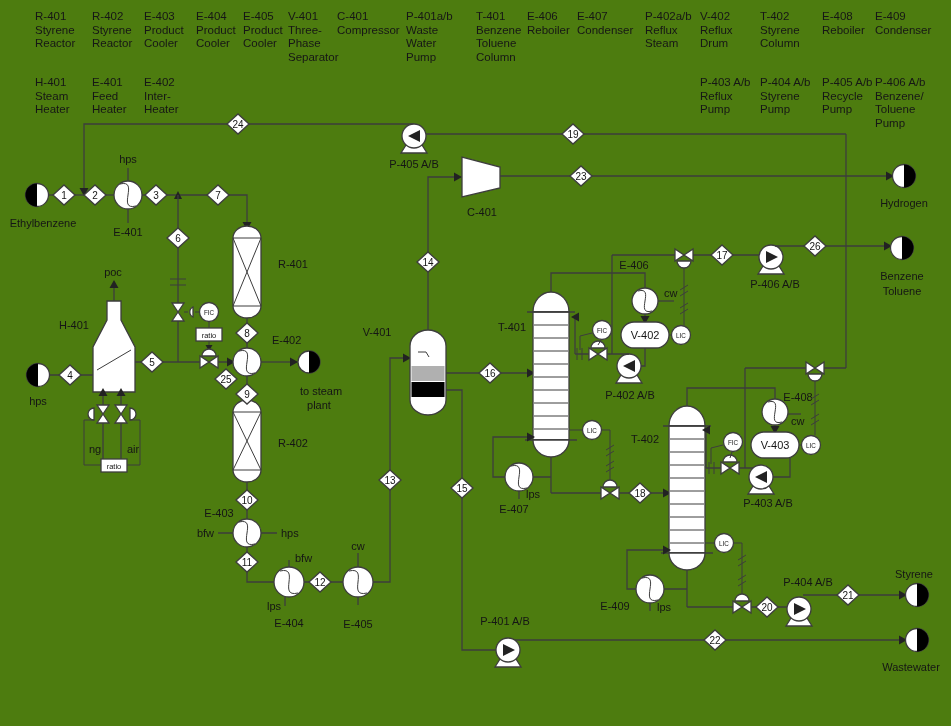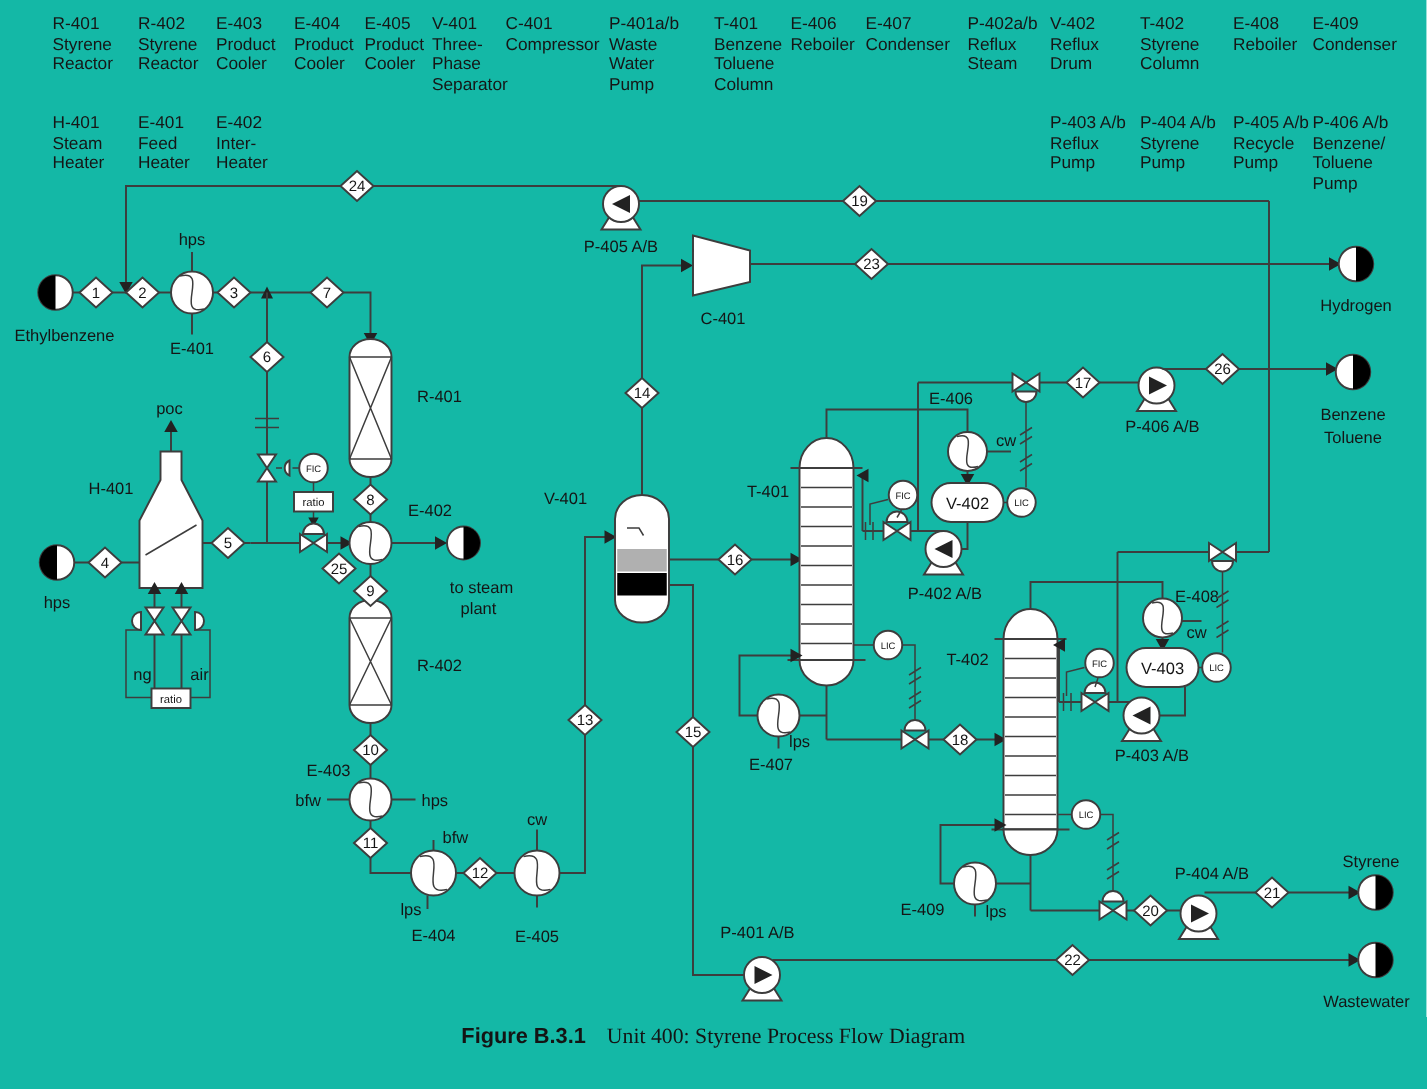--- a/index.html
+++ b/index.html
@@ -1,16 +1,16 @@
 <!DOCTYPE html>
 <html><head>
 <meta charset="utf-8">
 <style>
   html,body{margin:0;padding:0;background:#fff;}
-  #page{position:relative;width:951px;height:726px;background:#14b8a6;overflow:hidden;
+  #page{position:relative;width:951px;height:726px;background:#4d7c0f;overflow:hidden;
         font-family:"Liberation Sans",sans-serif;color:#141414;}
   .lg{position:absolute;font-size:11.5px;line-height:13.6px;white-space:pre-line;color:#161616;}
   #pfd{position:absolute;left:0;top:0;}
   .sym{fill:#ffffff;stroke:#3d3d3d;stroke-width:1.3;}
   .ln{fill:none;stroke:#3d3d3d;stroke-width:1.3;}
   .thin{fill:none;stroke:#3d3d3d;stroke-width:1;}
   .ah{fill:#222;stroke:none;}
   .blk{fill:#000;stroke:none;}
   text{font-family:"Liberation Sans",sans-serif;fill:#151515;}
   .lbl{font-size:11px;text-anchor:middle;}
@@ -546,16 +546,13 @@
     <g>
         <polygon class="sym" points="215,379 226,369 237,379 226,389"></polygon>
         <text class="snum" x="226" y="382.5">25</text>
       </g>
     <g>
         <polygon class="sym" points="804,246 815,236 826,246 815,256"></polygon>
         <text class="snum" x="815" y="249.5">26</text>
       </g>
   </svg>
 
-  <div id="caption">
-    <span class="fig">Figure B.3.1</span><span class="ttl">Unit 400: Styrene Process Flow Diagram</span>
-  </div>
 </div>
 
 </body></html>

